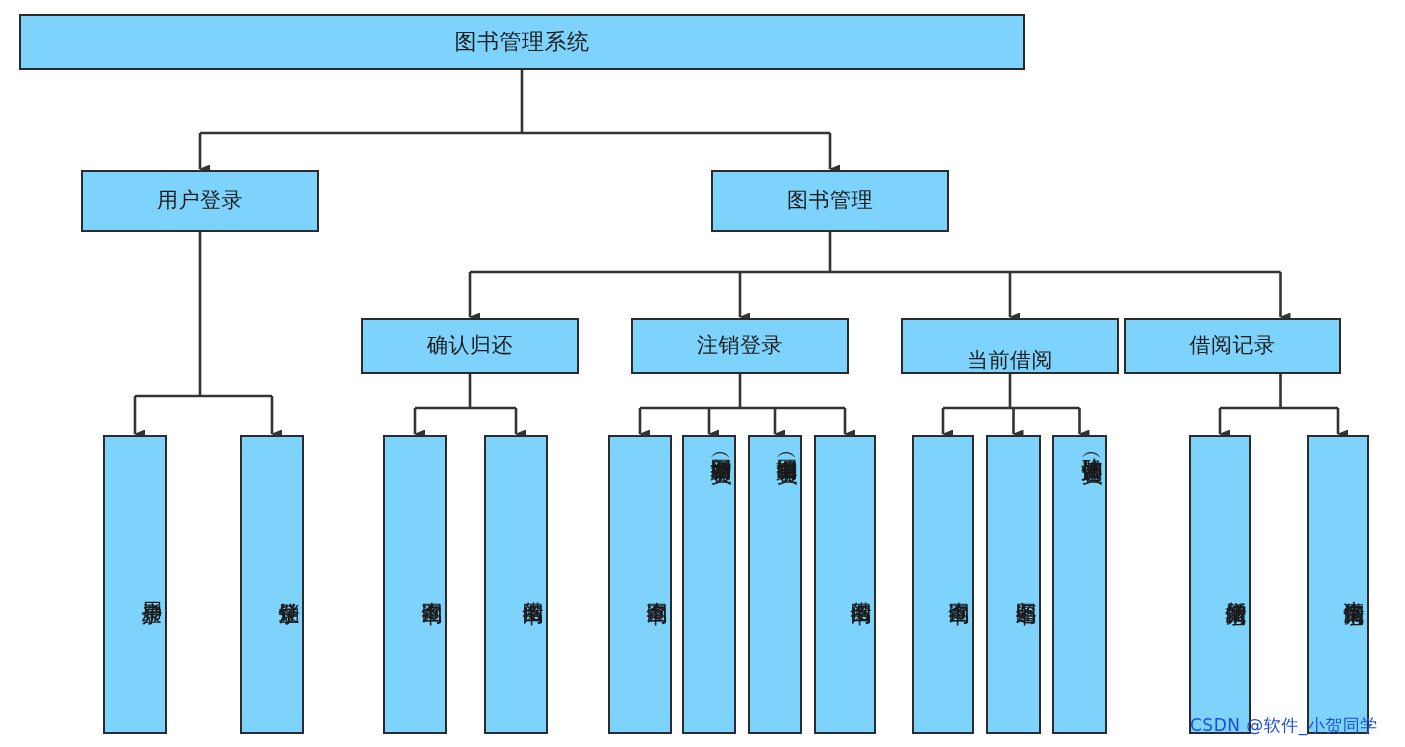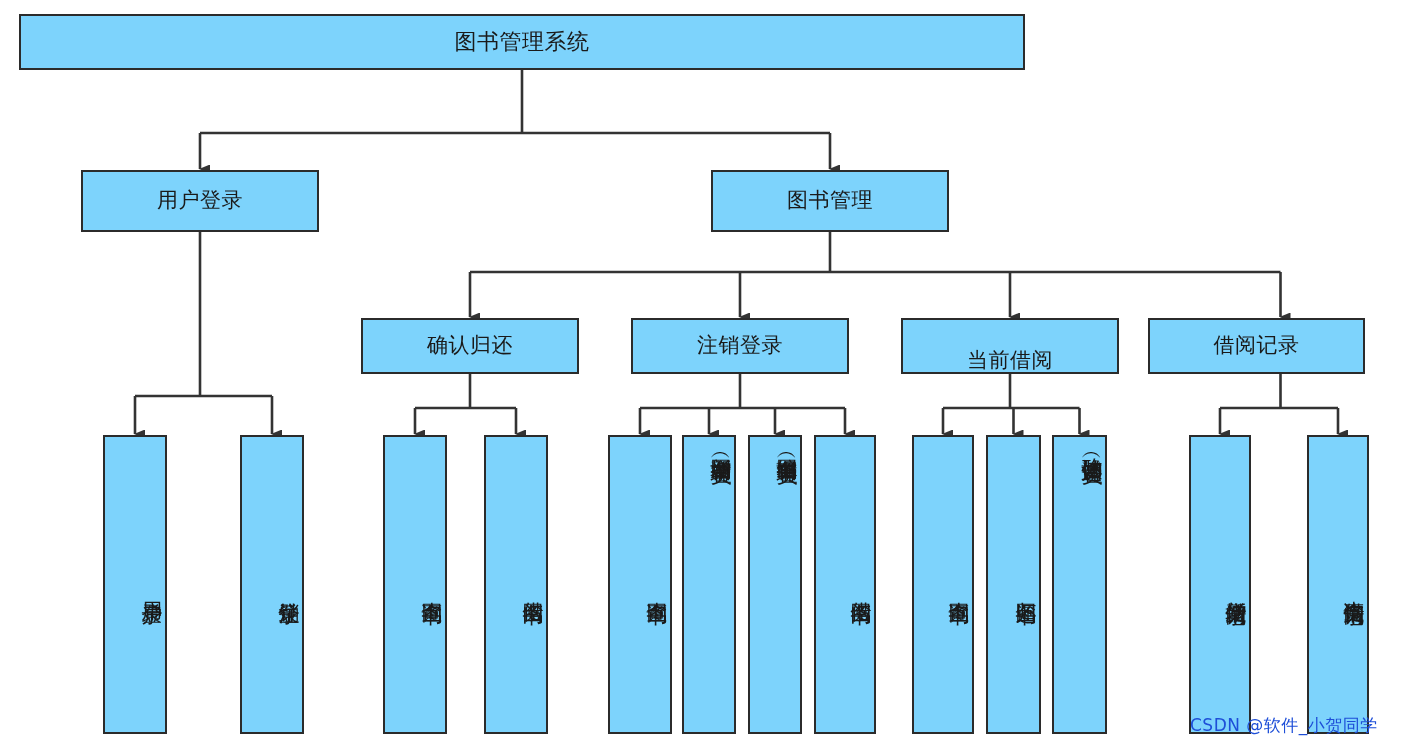--- a/index.html
+++ b/index.html
@@ -135,21 +135,21 @@
 
   <div class="node node-h" id="node-l3-0" style="left: 361px; top: 318px; width: 218px; height: 56px;">
     <span class="node-label">确认归还</span>
   </div>
   <div class="node node-h" id="node-l3-1" style="left: 631px; top: 318px; width: 218px; height: 56px;">
     <span class="node-label">注销登录</span>
   </div>
   <div class="node node-h" id="node-l3-2" style="left: 901px; top: 318px; width: 218px; height: 56px; align-items: flex-end;">
     <span class="node-label">当前借阅</span>
   </div>
-  <div class="node node-h" id="node-l3-3" style="left: 1148px; top: 318px; width: 217px; height: 56px;">
+  <div class="node node-h" id="node-l3-3" style="left: 1124px; top: 318px; width: 217px; height: 56px;">
     <span class="node-label">借阅记录</span>
   </div>
 
   <div class="node node-v center-v" id="node-leaf-0" style="left: 103px; top: 435px; width: 64px; height: 299px;">
     <span class="node-label">用户登录</span>
   </div>
   <div class="node node-v center-v" id="node-leaf-1" style="left: 240px; top: 435px; width: 64px; height: 299px;">
     <span class="node-label">注销登录</span>
   </div>
   <div class="node node-v center-v" id="node-leaf-2" style="left: 383px; top: 435px; width: 64px; height: 299px;">

